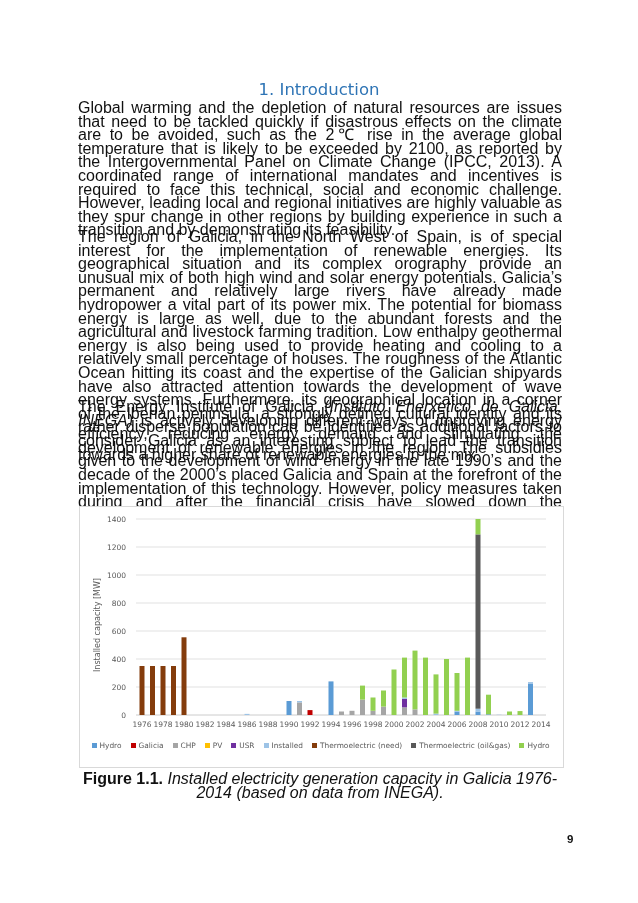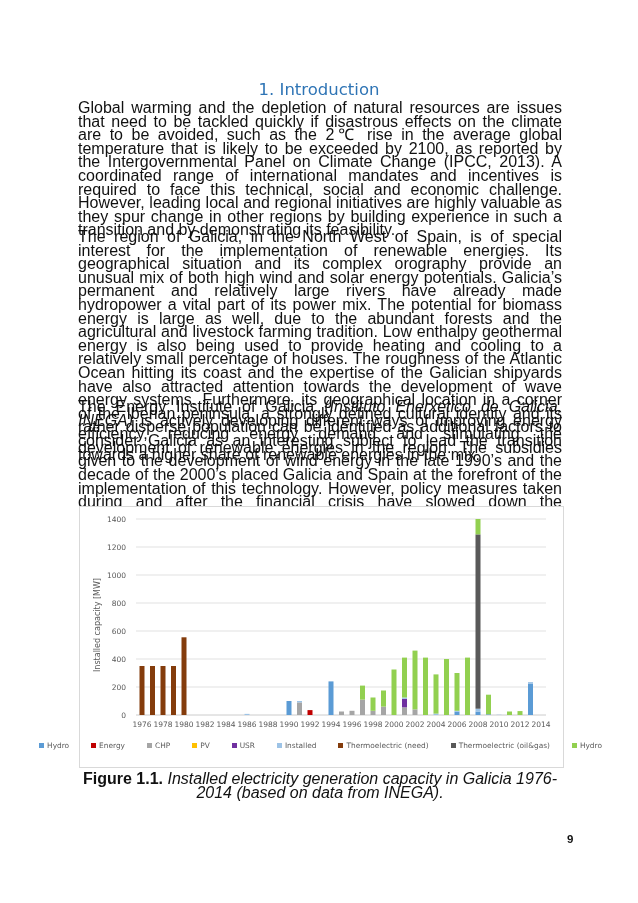--- a/index.html
+++ b/index.html
@@ -6,21 +6,21 @@
   body { width: 638px; height: 903px; position: relative; overflow: hidden; font-family: "Liberation Sans", sans-serif; color: #111; }
   .heading { position: absolute; left: 0; width: 638px; top: 80px; text-align: center; color: #2e74b5; font-size: 16.5px; font-family: "DejaVu Sans", sans-serif; }
   .para { position: absolute; left: 78px; width: 484px; font-size: 16px; line-height: 13.6px; text-align: justify; text-align-last: left; }
   .p1 { top: 101px; }
   .p2 { top: 230px; }
   .p3 { top: 400px; }
   .chart-box { position: absolute; left: 79px; top: 506px; width: 483px; height: 260px; border: 1px solid #d9d9d9; background: #fff; }
   .chart-svg { position: absolute; left: 0; top: 0; }
   .ylabel { font-family: "DejaVu Sans", sans-serif; font-size: 8px; fill: #595959; }
   .tick { font-family: "DejaVu Sans", sans-serif; font-size: 7.5px; fill: #595959; }
-  .legend { position: absolute; left: 79px; top: 741px; width: 483px; display: flex; justify-content: center; gap: 22px; font-family: "DejaVu Sans", sans-serif; font-size: 7.4px; color: #595959; }
+  .legend { position: absolute; left: 79px; top: 741px; width: 483px; display: flex; justify-content: center; gap: 9px; font-family: "DejaVu Sans", sans-serif; font-size: 7.4px; color: #595959; }
   .legend-item { display: flex; align-items: center; gap: 3px; white-space: nowrap; }
   .swatch { width: 5px; height: 5px; display: inline-block; }
   .caption { position: absolute; left: 78px; width: 484px; top: 772px; text-align: center; font-size: 16px; line-height: 14px; }
   .caption b { font-weight: bold; }
   .caption i { font-style: italic; }
   .page-num { position: absolute; left: 567px; top: 833px; font-size: 11.5px; font-weight: bold; }
 </style>
 </head>
 <body>
 
@@ -123,21 +123,21 @@
   </svg>
 </div>
 
 <div class="legend" id="legend">
     <span class="legend-item">
       <span class="swatch" style="background: rgb(91, 155, 213);"></span>
       <span>Hydro</span>
     </span>
     <span class="legend-item">
       <span class="swatch" style="background: rgb(192, 0, 0);"></span>
-      <span>Energy</span>
+      <span>Galicia</span>
     </span>
     <span class="legend-item">
       <span class="swatch" style="background: rgb(165, 165, 165);"></span>
       <span>CHP</span>
     </span>
     <span class="legend-item">
       <span class="swatch" style="background: rgb(255, 192, 0);"></span>
       <span>PV</span>
     </span>
     <span class="legend-item">

